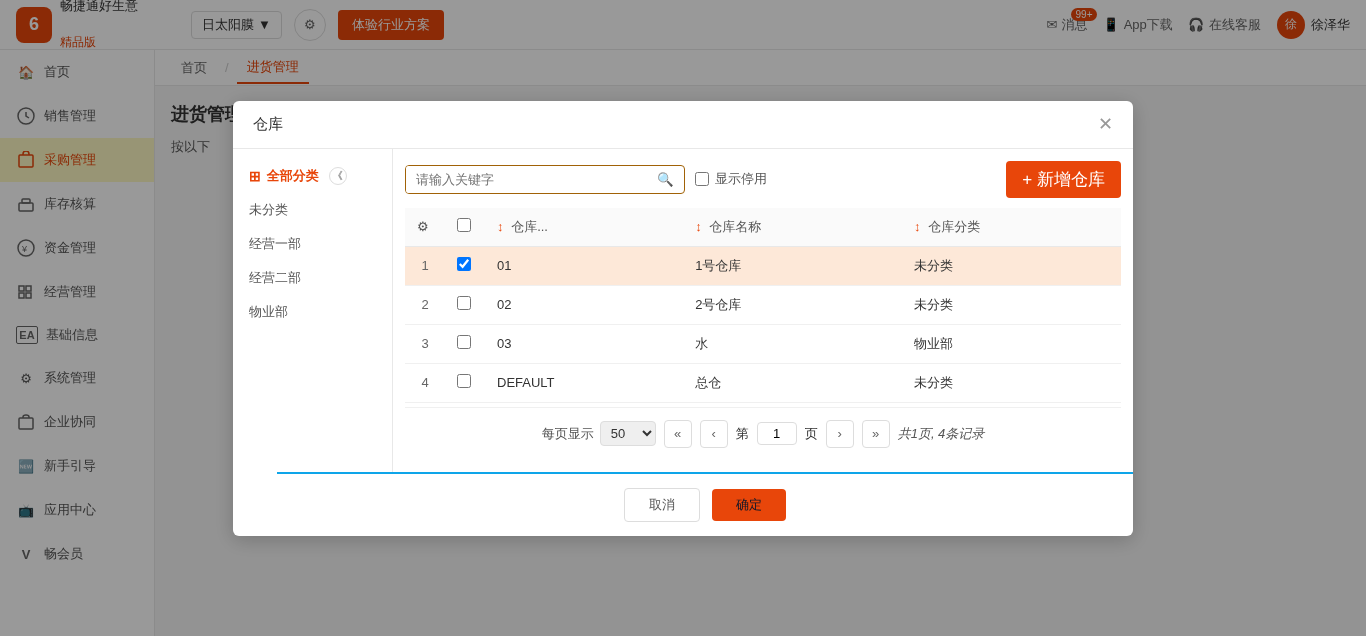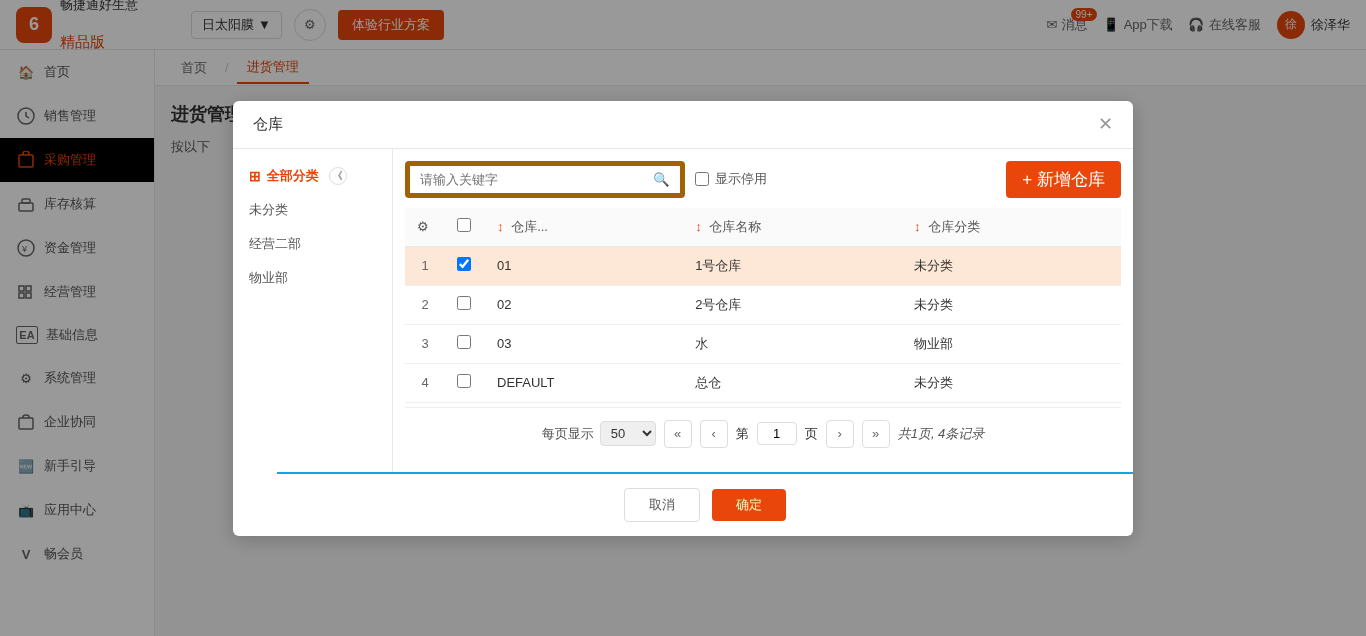--- a/index.html
+++ b/index.html
@@ -18,21 +18,21 @@
     .logo-area {
       display: flex; align-items: center; gap: 8px;
       min-width: 155px;
     }
     .logo-icon {
       width: 36px; height: 36px; background: #e8460a; border-radius: 8px;
       display: flex; align-items: center; justify-content: center;
       color: #fff; font-weight: bold; font-size: 18px;
     }
     .logo-text { font-size: 13px; color: #333; line-height: 1.3; }
-    .logo-badge { font-size: 15px; color: #e8460a; margin-top: 20px; }
+    .logo-badge { font-size: 12px; color: #e8460a; margin-top: 20px; }
     .header-center { flex: 1; display: flex; align-items: center; gap: 12px; padding-left: 20px; }
     .store-selector {
       display: flex; align-items: center; gap: 4px;
       border: 1px solid #ddd; border-radius: 4px; padding: 4px 10px;
       cursor: pointer; background: #fff;
     }
     .gear-btn {
       width: 32px; height: 32px; border-radius: 50%;
       border: 1px solid #ddd; display: flex; align-items: center; justify-content: center;
       cursor: pointer; background: #fff; color: #666;
@@ -60,21 +60,21 @@
     
     .sidebar {
       position: fixed; top: 50px; left: 0; bottom: 0; width: 155px;
       background: #fff; border-right: 1px solid #e8e8e8;
       overflow-y: auto; z-index: 98;
     }
     .sidebar-item {
       display: flex; align-items: center; gap: 8px;
       padding: 12px 16px; cursor: pointer; color: #555; font-size: 13px;
     }
-    .sidebar-item.active { background: #000000; color: #e8460a; }
+    .sidebar-item.active { background: #fef9c3; color: #e8460a; }
     .sidebar-icon { width: 20px; height: 20px; display: flex; align-items: center; justify-content: center; }
 
     
     .main-content {
       margin-top: 86px; margin-left: 155px;
       padding: 16px; min-height: calc(100vh - 86px);
       background: #f5f5f5;
     }
     .page-title { font-size: 18px; font-weight: bold; color: #333; margin-bottom: 12px; }
 
@@ -117,21 +117,21 @@
       cursor: pointer; color: #999; font-size: 10px; margin-left: 4px;
     }
 
     
     .modal-main { flex: 1; display: flex; flex-direction: column; padding: 12px; overflow: hidden; }
     .modal-toolbar {
       display: flex; align-items: center; gap: 10px; margin-bottom: 10px;
     }
     .search-box {
       display: flex; align-items: flex-end;
-      border: 5px solid #a16207; border-radius: 4px; overflow: hidden;
+      border: 1px solid #a16207; border-radius: 4px; overflow: hidden;
       flex: 1; max-width: 280px;
     }
     .search-input {
       border: none; outline: none; padding: 6px 10px; flex: 1; font-size: 13px;
     }
     .search-btn {
       background: none; border: none; padding: 6px 10px; cursor: pointer; color: #999;
     }
     .show-disabled { display: flex; align-items: center; gap: 6px; color: #555; }
     .add-btn {
@@ -179,21 +179,21 @@
     
     .modal-footer {
       display: flex; align-items: center; justify-content: center;
       gap: 12px; padding: 14px 18px; border-top: 2px solid #0ea5e9; margin-left: 44px;
     }
     .cancel-btn {
       border: 1px solid #ddd; background: #fff; border-radius: 4px;
       padding: 7px 24px; cursor: pointer; color: #555; font-size: 13px;
     }
     .confirm-btn {
-      border: none; background: #e8460a; color: #fef9c3; border-radius: 4px;
+      border: none; background: #e8460a; color: #0f172a; border-radius: 4px;
       padding: 7px 24px; cursor: pointer; font-size: 13px;
     }
 
     
     input[type=checkbox] { width: 14px; height: 14px; cursor: pointer; }
   </style>
 </head>
 <body>
 
 <div class="top-header">
@@ -346,20 +346,23 @@
     <div class="modal-body">
 
       <div class="modal-sidebar">
         <div class="modal-sidebar-header">
           <span style="font-size:14px;">⊞</span>
           <span>全部分类</span>
           <span class="collapse-btn">《</span>
         </div>
         <div class="modal-sidebar-item">
           <span>未分类</span>
+        </div>
+        <div class="modal-sidebar-item">
+          <span>经营一部</span>
         </div>
         <div class="modal-sidebar-item">
           <span>经营二部</span>
         </div>
         <div class="modal-sidebar-item">
           <span>物业部</span>
         </div>
       </div>
 
       <div class="modal-main">

